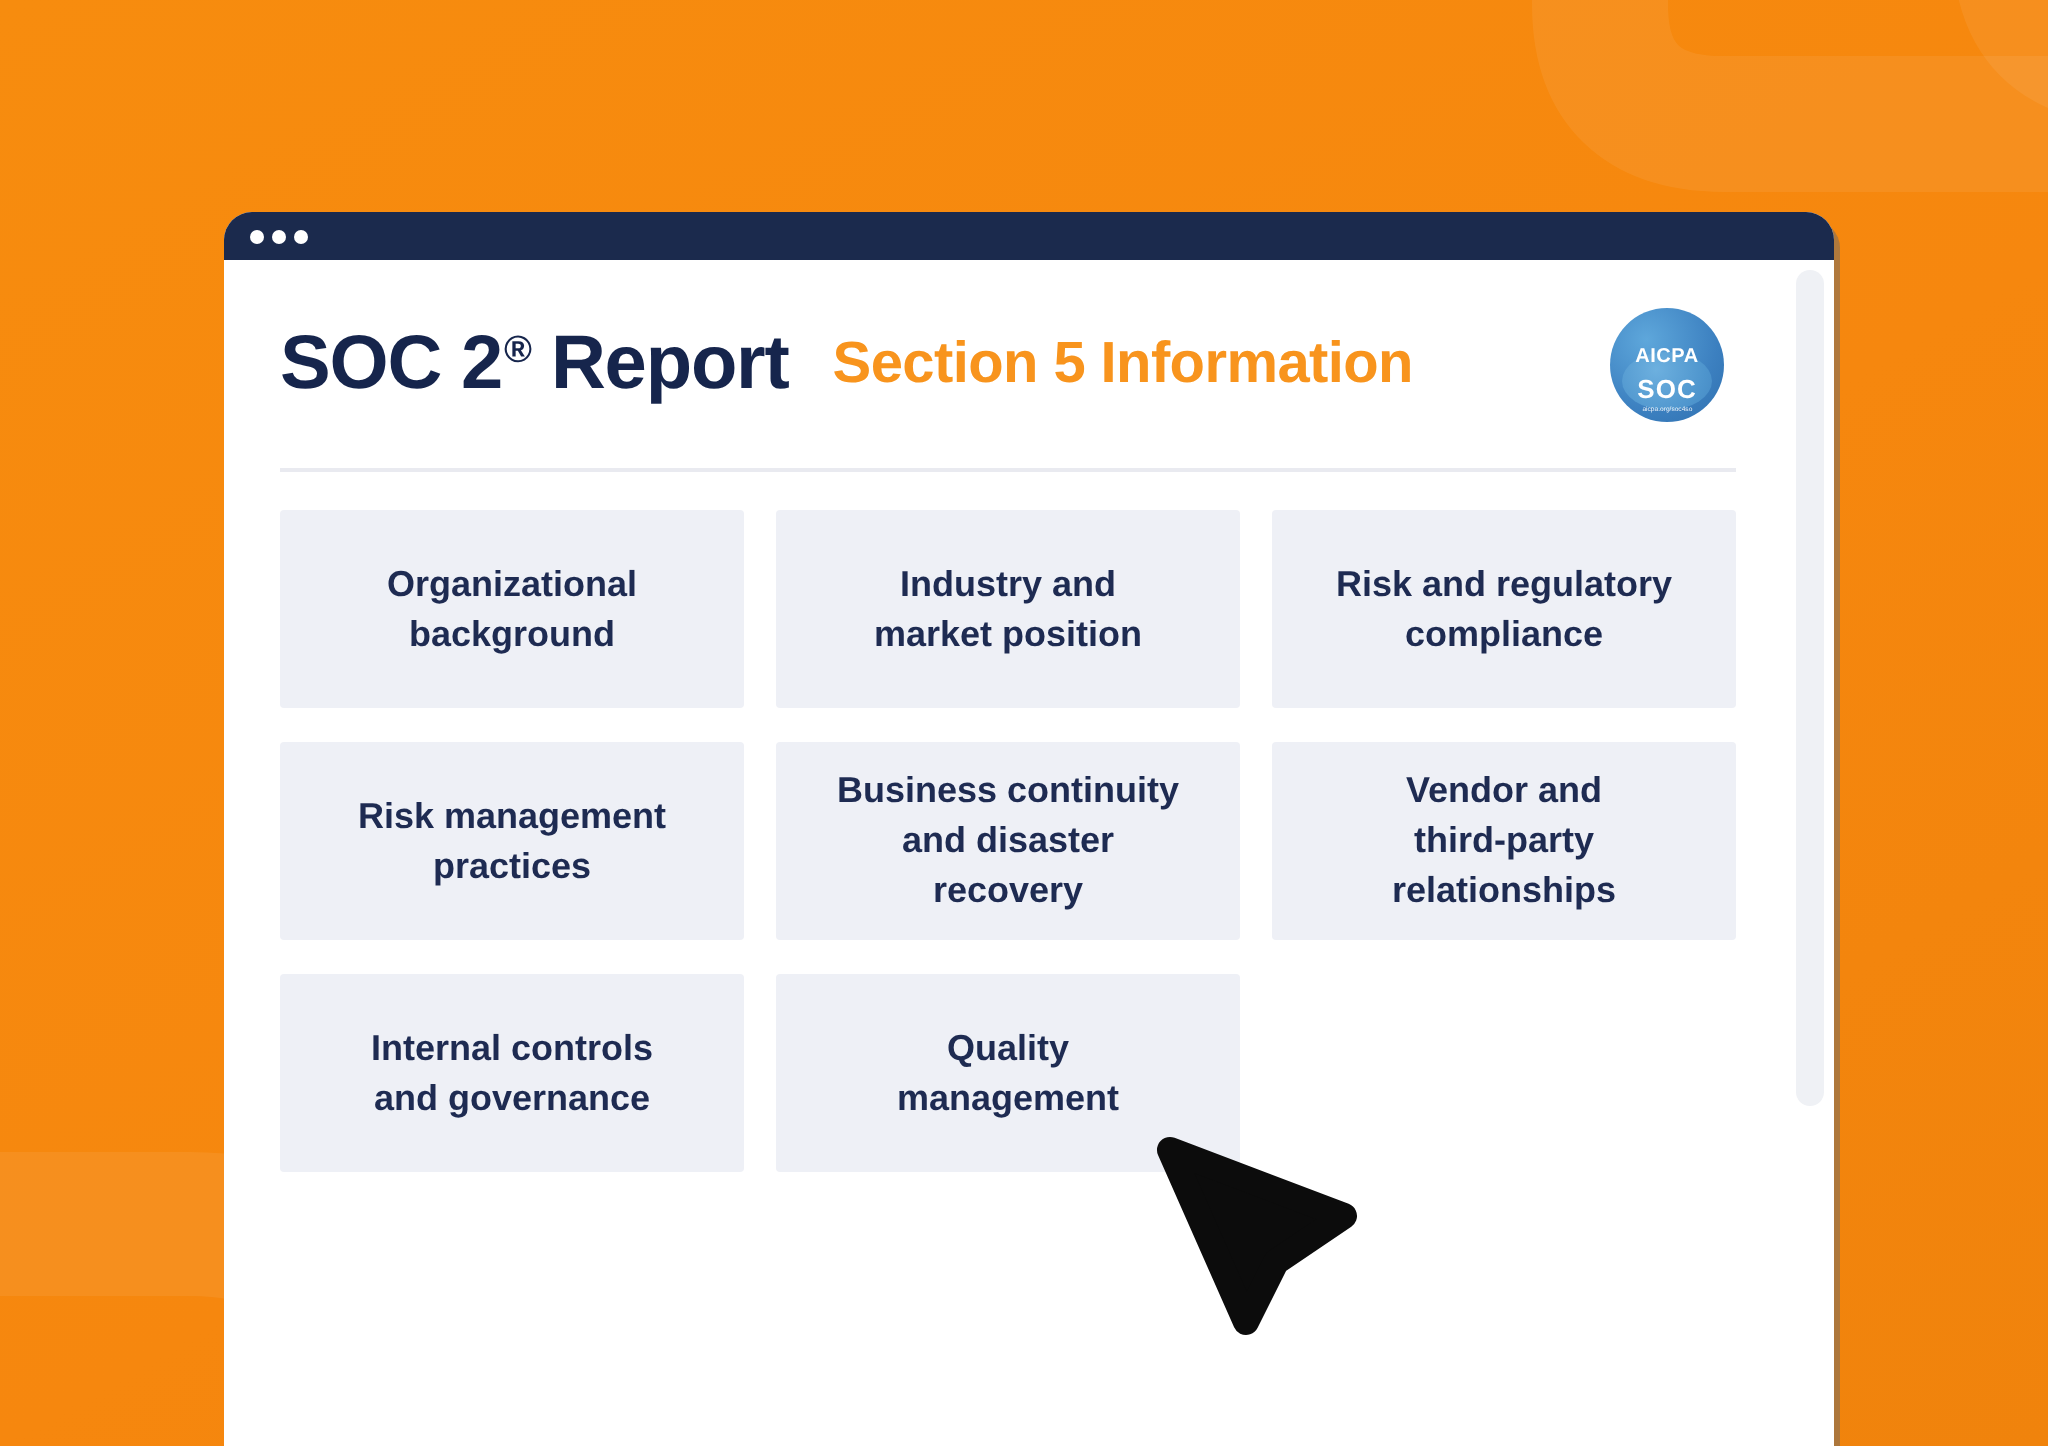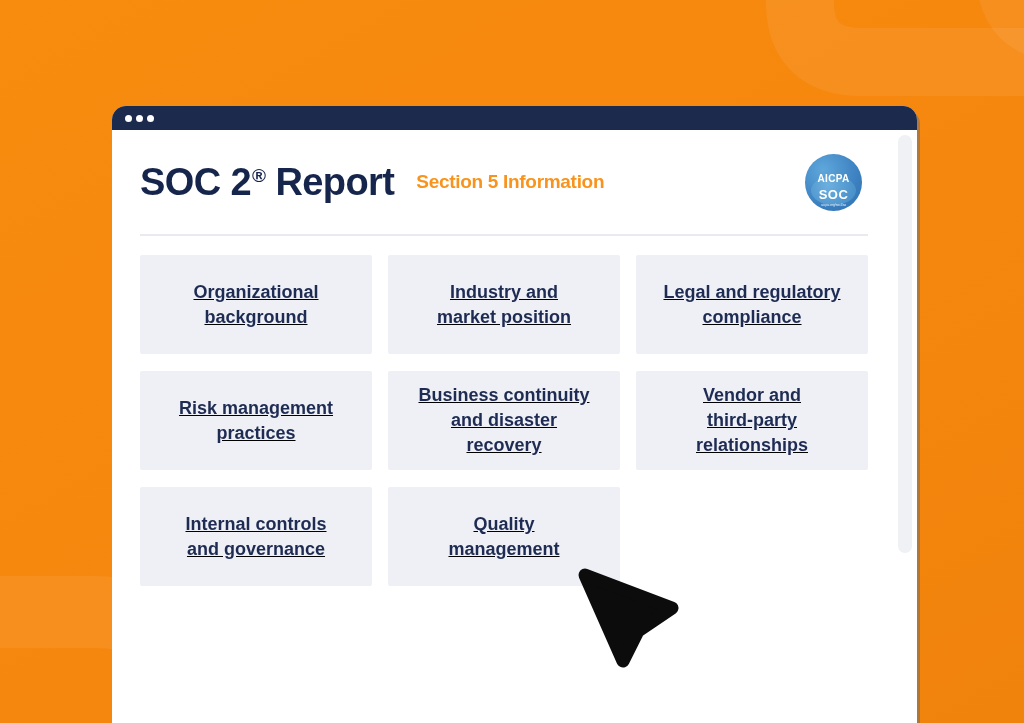--- a/index.html
+++ b/index.html
@@ -25,21 +25,21 @@
   .winbody{position:relative;padding:0 49px 0 28px;}
 
   
   .header{position:relative;height:104px;display:flex;align-items:center;}
   .title{
     margin:0;font-size:38px;font-weight:800;color:#16254c;letter-spacing:-0.6px;
     display:flex;align-items:baseline;
   }
   .title .reg{font-size:19px;vertical-align:super;position:relative;top:-13px;margin:0 1px;}
   .title .rest{margin-left:9px;}
-  .subtitle{margin:0 0 0 22px;font-size:19px;font-weight:700;color:#f8941d;letter-spacing:-0.3px;}
+  .subtitle{margin:0 0 0 22px;font-size:29px;font-weight:700;color:#f8941d;letter-spacing:-0.3px;}
 
   
   .badge{
     position:absolute;right:6px;top:24px;width:57px;height:57px;border-radius:50%;
     background:radial-gradient(circle at 32% 28%,#5ea7db 0%,#3c80c0 62%,#2e6fae 100%);
     display:flex;align-items:center;justify-content:center;
   }
   .badge-inner{
     position:absolute;inset:6px;border-radius:50%;
     background:radial-gradient(circle at 38% 30%,#6db0df 0%,#4e95cd 70%,#4489c4 100%);
@@ -55,21 +55,20 @@
 
   
   .grid{
     display:grid;grid-template-columns:repeat(3,1fr);grid-auto-rows:99px;
     gap:17px 16px;margin-top:19px;
   }
   .card{
     background:#eef0f6;border-radius:2px;
     display:flex;align-items:center;justify-content:center;text-align:center;
     cursor:pointer;
-    text-decoration:underline;
   }
   .card-label{
     color:#1e2b52;font-size:18px;font-weight:600;line-height:1.38;
     white-space:pre-line;
   }
 
   
   .scrollbar{
     position:absolute;right:5px;top:29px;width:14px;height:418px;
     border-radius:7px;background:#eff1f5;
@@ -125,21 +124,21 @@
       <div class="grid">
         <div class="card">
           <span class="card-label">Organizational
 background</span>
         </div>
         <div class="card">
           <span class="card-label">Industry and
 market position</span>
         </div>
         <div class="card">
-          <span class="card-label">Legal and regulatory
+          <span class="card-label">Risk and regulatory
 compliance</span>
         </div>
         <div class="card">
           <span class="card-label">Risk management
 practices</span>
         </div>
         <div class="card">
           <span class="card-label">Business continuity
 and disaster
 recovery</span>

